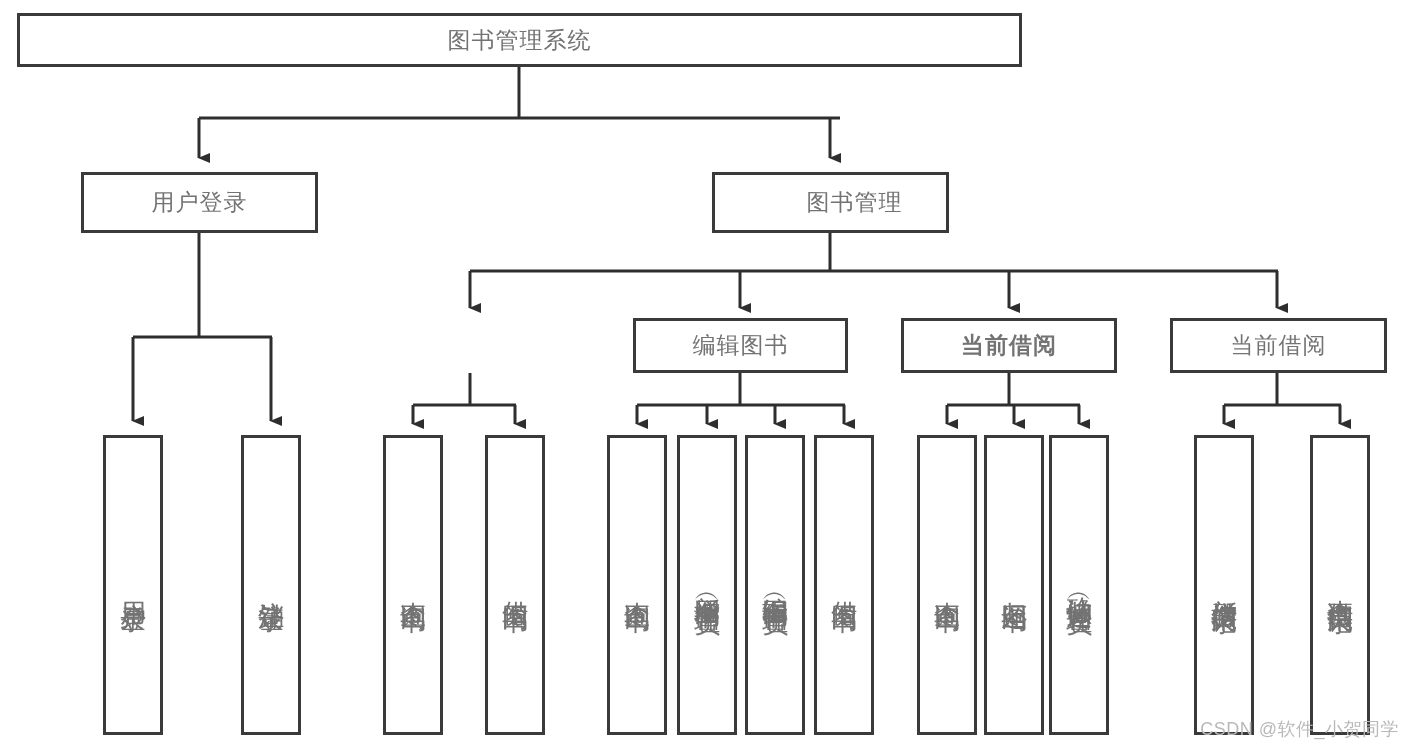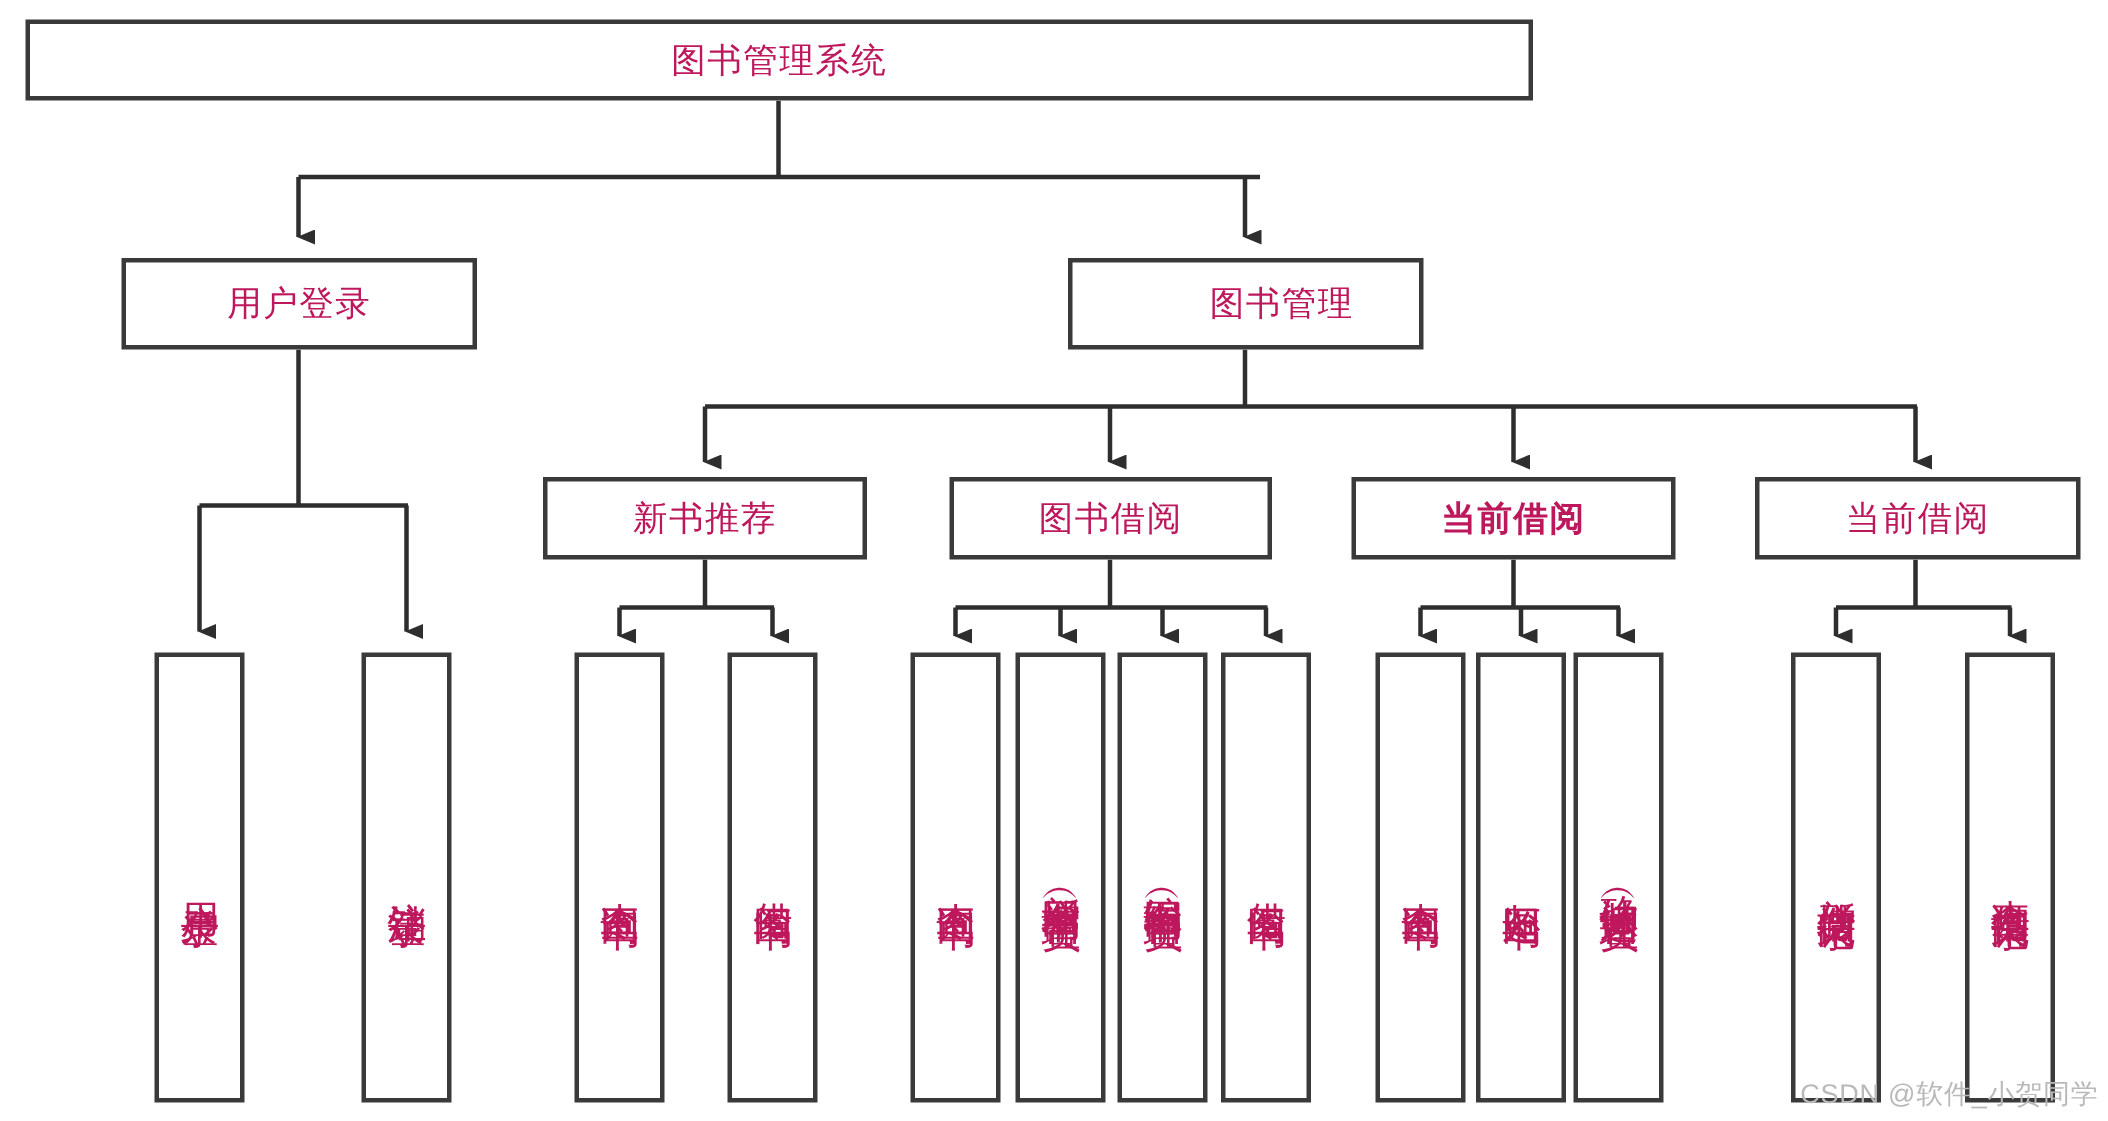--- a/index.html
+++ b/index.html
@@ -1,20 +1,20 @@
 <!DOCTYPE html>
 <html><head>
 <meta charset="utf-8">
 <style>
   html,body{margin:0;padding:0;background:#ffffff;}
   body{width:1405px;height:747px;overflow:hidden;font-family:"Liberation Sans","DejaVu Sans",sans-serif;}
   #stage{position:relative;width:1405px;height:747px;background:#fff;}
   svg.lines{position:absolute;left:0;top:0;width:1405px;height:747px;}
   .node{position:absolute;box-sizing:border-box;background:#ffffff;border:3px solid #3a3a3a;
-        display:flex;align-items:center;justify-content:center;color:#be185d;}
+        display:flex;align-items:center;justify-content:center;color:#737373;}
   .node.h{font-size:23px;letter-spacing:1px;}
   .node.v{writing-mode:vertical-rl;text-orientation:upright;font-size:26px;line-height:1.06;
           letter-spacing:2px;text-align:center;padding:6px 0;}
   .node.v span{display:block;}
   .wm{position:absolute;right:6px;bottom:6px;font-size:18px;color:#b9b9b9;
       letter-spacing:.5px;white-space:nowrap;}
 </style>
 </head>
 <body>
 
@@ -74,25 +74,22 @@
     <span>图书管理系统</span>
   </div>
 
   <div class="node h" style="left:81px;top:172px;width:237px;height:61px;">
     <span>用户登录</span>
   </div>
   <div class="node h" style="left:712px;top:172px;width:237px;height:61px;padding-left:48px;">
     <span>图书管理</span>
   </div>
 
-  <div class="node h" style="left:362px;top:318px;width:216px;height:55px;">
-    <span>新书推荐</span>
-  </div>
   <div class="node h" style="left:633px;top:318px;width:215px;height:55px;">
-    <span>图书借阅</span>
+    <span>编辑图书</span>
   </div>
   <div class="node h" style="left:901px;top:318px;width:216px;height:55px;font-weight:bold;">
     <span>当前借阅</span>
   </div>
   <div class="node h" style="left:1170px;top:318px;width:217px;height:55px;">
     <span>当前借阅</span>
   </div>
 
   <div class="node v" style="left:103px;top:435px;width:60px;height:300px;">
     <span>用户登录</span>

